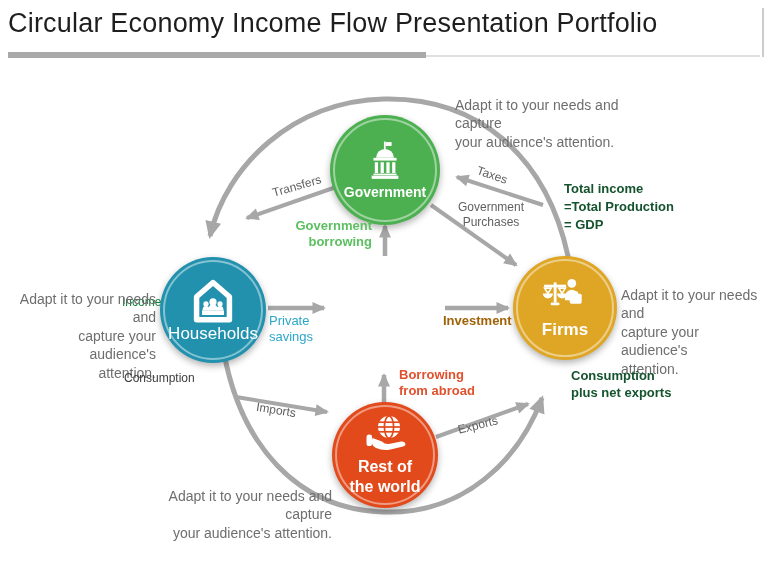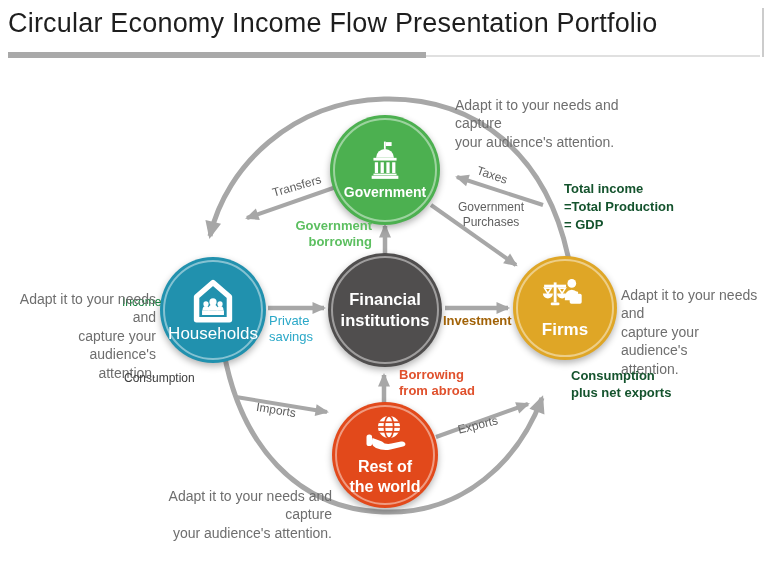--- a/index.html
+++ b/index.html
@@ -126,24 +126,20 @@
       <circle cx="23" cy="22.8" r="3.3" fill="#ffffff"></circle>
       <path d="M18.6 30.5 q0 -5.4 4.4 -5.4 q4.4 0 4.4 5.4 z" fill="#ffffff"></path>
       <circle cx="16.6" cy="24.6" r="2.4" fill="#ffffff"></circle>
       <path d="M13.4 30.5 q0 -4 3.2 -4 q3.2 0 3.2 4 z" fill="#ffffff"></path>
       <circle cx="29.4" cy="24.6" r="2.4" fill="#ffffff"></circle>
       <path d="M26.2 30.5 q0 -4 3.2 -4 q3.2 0 3.2 4 z" fill="#ffffff"></path>
     </svg>
     <div class="node-label">Households</div>
   </div>
 
-  <div class="node node-fin">
-    <div class="node-label">Financial
-institutions</div>
-  </div>
 
   <div class="node node-row">
     <svg class="icon" width="46" height="42" viewBox="0 0 44 42">
       <circle cx="26" cy="13" r="11" fill="#ffffff"></circle>
       <g fill="none" stroke="#e2491b" stroke-width="1.7">
         <ellipse cx="26" cy="13" rx="4.6" ry="11"></ellipse>
         <line x1="15.6" y1="8.2" x2="36.4" y2="8.2"></line>
         <line x1="15" y1="13" x2="37" y2="13"></line>
         <line x1="15.6" y1="17.8" x2="36.4" y2="17.8"></line>
       </g>

